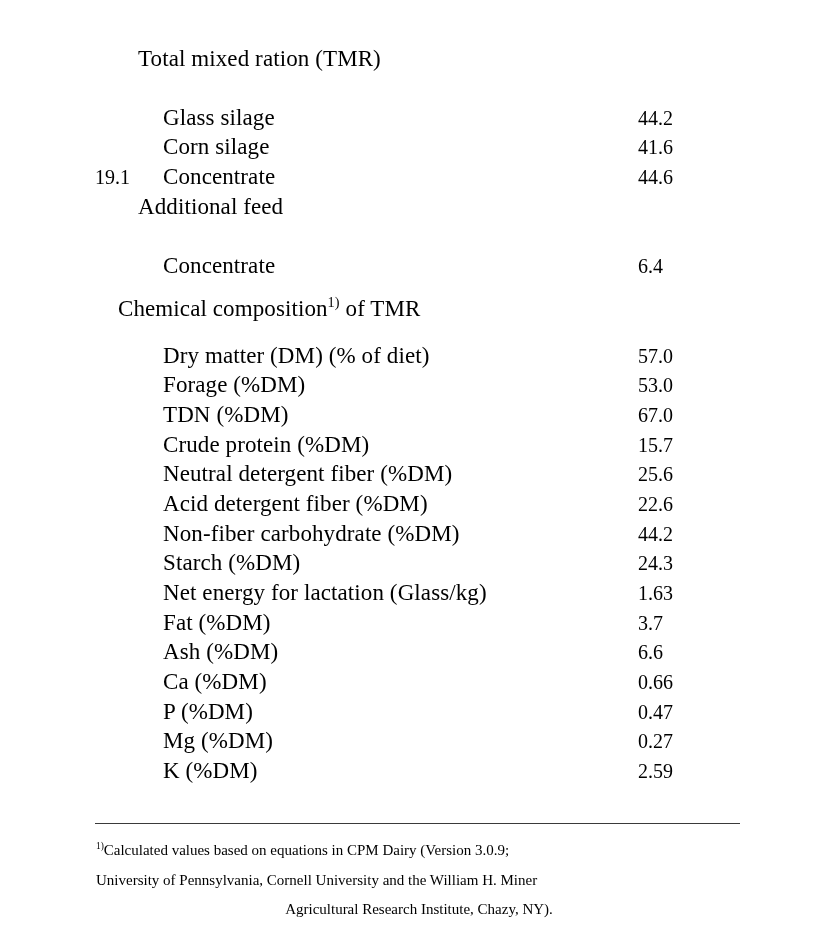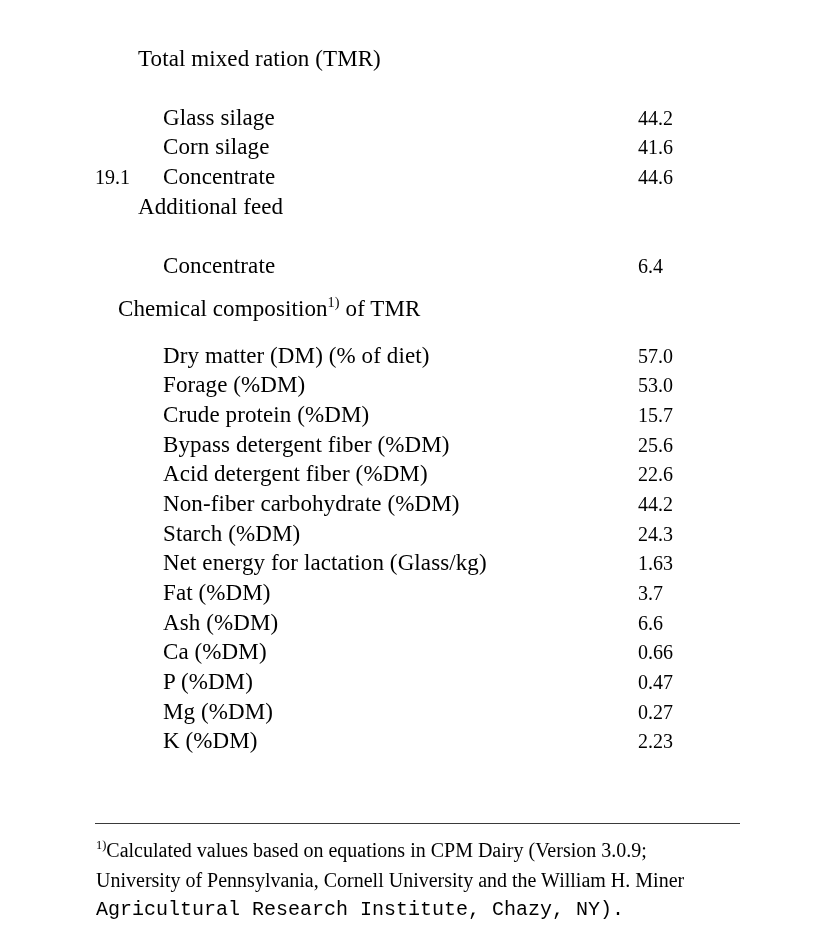--- a/index.html
+++ b/index.html
@@ -75,28 +75,27 @@
     height: 0;
     border-top: 1.6px solid #3a3a3a;
   }
 
   
   .footnote {
     position: absolute;
     left: 96px;
     top: 826px;
     width: 646px;
-    font-size: 20px;
+    font-size: 15px;
     line-height: 29.5px;
     text-align: justify;
     text-justify: inter-word;
   }
   .footnote .lastline {
-    text-align: left;
-    font-family: Liberation Mono, monospace;
+    text-align: center;
   }
 
   sup {
     font-size: 0.62em;
     vertical-align: super;
     line-height: 0;
   }
 </style>
 </head>
 <body>
@@ -144,25 +143,29 @@
 
     <div class="row lvl-item">
       <span class="label">Dry matter (DM) (% of diet)</span>
       <span class="value">57.0</span>
     </div>
     <div class="row lvl-item">
       <span class="label">Forage (%DM)</span>
       <span class="value">53.0</span>
     </div>
     <div class="row lvl-item">
+      <span class="label">TDN (%DM)</span>
+      <span class="value">67.0</span>
+    </div>
+    <div class="row lvl-item">
       <span class="label">Crude protein (%DM)</span>
       <span class="value">15.7</span>
     </div>
     <div class="row lvl-item">
-      <span class="label">Bypass detergent fiber (%DM)</span>
+      <span class="label">Neutral detergent fiber (%DM)</span>
       <span class="value">25.6</span>
     </div>
     <div class="row lvl-item">
       <span class="label">Acid detergent fiber (%DM)</span>
       <span class="value">22.6</span>
     </div>
     <div class="row lvl-item">
       <span class="label">Non-fiber carbohydrate (%DM)</span>
       <span class="value">44.2</span>
     </div>
@@ -189,21 +192,21 @@
     <div class="row lvl-item">
       <span class="label">P (%DM)</span>
       <span class="value">0.47</span>
     </div>
     <div class="row lvl-item">
       <span class="label">Mg (%DM)</span>
       <span class="value">0.27</span>
     </div>
     <div class="row lvl-item">
       <span class="label">K (%DM)</span>
-      <span class="value">2.23</span>
+      <span class="value">2.59</span>
     </div>
 
   </div>
 
   <div class="rule"></div>
 
   <div class="footnote">
     <div><sup>1)</sup><span>Calculated values based on equations in CPM Dairy (Version 3.0.9;</span></div>
     <div>University of Pennsylvania, Cornell University and the William H. Miner</div>
     <div class="lastline">Agricultural Research Institute, Chazy, NY).</div>

